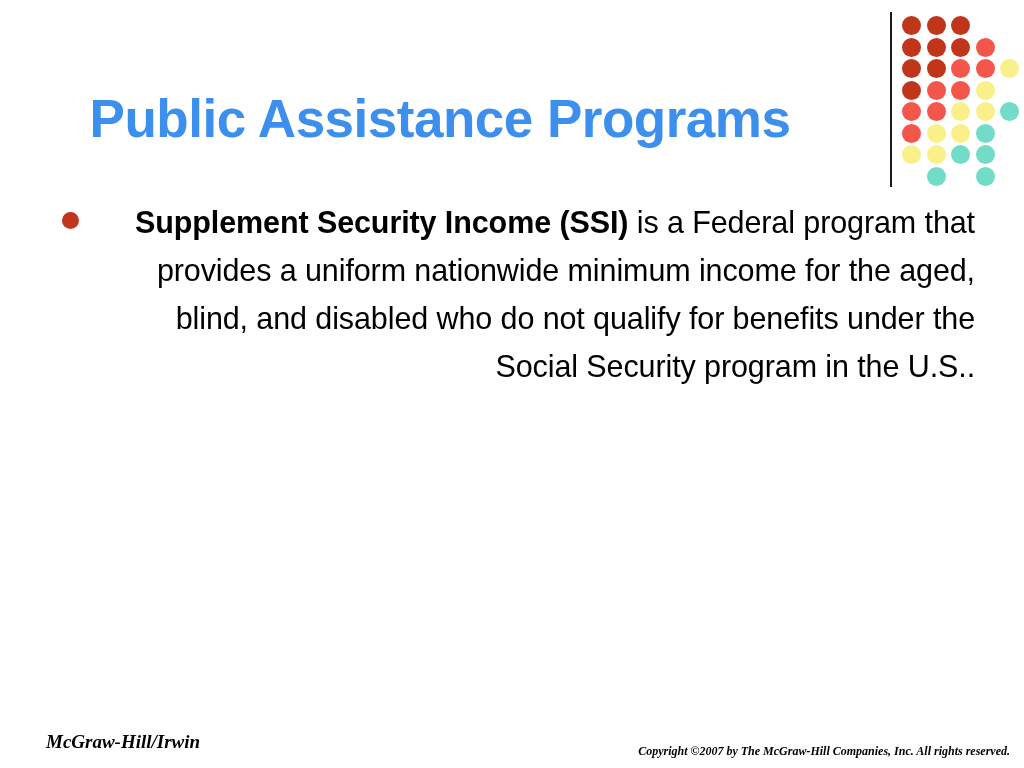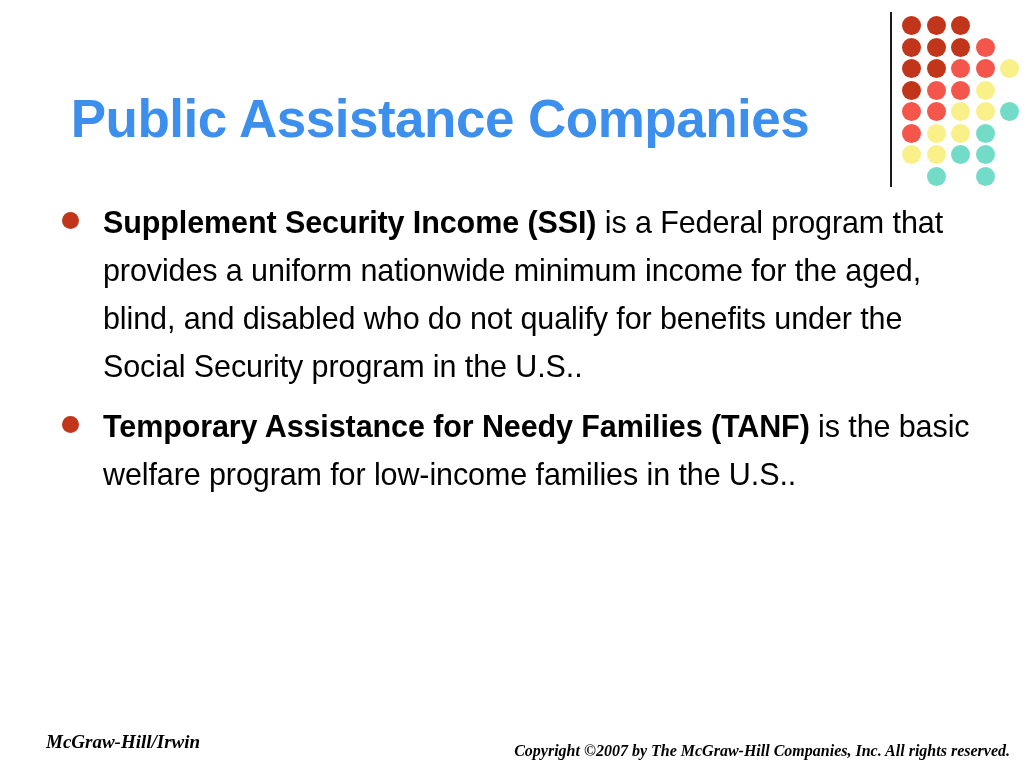--- a/index.html
+++ b/index.html
@@ -59,20 +59,21 @@
   #slide-body {
     position: absolute;
     left: 55px;
     top: 198px;
     width: 920px;
   }
   .bullet-row {
     position: relative;
     padding-left: 48px;
     margin-bottom: 12px;
+    text-align: right;
   }
   .bullet-marker {
     position: absolute;
     left: 7px;
     top: 14px;
     width: 17px;
     height: 17px;
     border-radius: 50%;
     background: #c1351a;
   }
@@ -102,21 +103,21 @@
     margin-left: 24px;
   }
   #footer-copyright {
     position: absolute;
     right: 14px;
     top: 741px;
     color: #000000;
     font-family: "Liberation Serif", serif;
     font-weight: bold;
     font-style: italic;
-    font-size: 16px;
+    font-size: 12px;
     line-height: 20px;
     white-space: nowrap;
   }
 </style>
 </head>
 <body style="background: rgb(255, 255, 255);">
 
 <div id="deco-dots">
   <div id="deco-divider" style="background: rgb(26, 26, 26);"></div>
 <div class="deco-dot" style="left: 28px; top: 16px; background: rgb(193, 53, 26);"></div>
@@ -145,31 +146,27 @@
     <div class="deco-dot" style="left: 77px; top: 123.5px; background: rgb(250, 240, 138);"></div>
     <div class="deco-dot" style="left: 101.5px; top: 123.5px; background: rgb(114, 220, 200);"></div>
     <div class="deco-dot" style="left: 28px; top: 145px; background: rgb(250, 240, 138);"></div>
     <div class="deco-dot" style="left: 52.5px; top: 145px; background: rgb(250, 240, 138);"></div>
     <div class="deco-dot" style="left: 77px; top: 145px; background: rgb(114, 220, 200);"></div>
     <div class="deco-dot" style="left: 101.5px; top: 145px; background: rgb(114, 220, 200);"></div>
     <div class="deco-dot" style="left: 52.5px; top: 166.5px; background: rgb(114, 220, 200);"></div>
     <div class="deco-dot" style="left: 101.5px; top: 166.5px; background: rgb(114, 220, 200);"></div>
   </div>
 
-<div id="slide-title" style="color: rgb(61, 143, 238);">Public Assistance Companies</div>
+<div id="slide-title" style="color: rgb(61, 143, 238);">Public Assistance Programs</div>
 
 <div id="slide-body">
 
   <div class="bullet-row">
     <span class="bullet-marker" style="background: rgb(193, 53, 26);"></span>
     <div class="bullet-text"><span class="lead">Supplement Security Income (SSI)</span><span class="rest"> is a Federal program that provides a uniform nationwide minimum income for the aged, blind, and disabled who do not qualify for benefits under the Social Security program in the U.S..</span></div>
   </div>
 
-  <div class="bullet-row">
-    <span class="bullet-marker" style="background: rgb(193, 53, 26);"></span>
-    <div class="bullet-text"><span class="lead">Temporary Assistance for Needy Families (TANF)</span><span class="rest"> is the basic welfare program for low-income families in the U.S..</span></div>
-  </div>
 
 </div>
 
 <div id="footer-brand">McGraw-Hill/Irwin</div>
 
 <div id="footer-copyright">Copyright ©2007 by The McGraw-Hill Companies, Inc. All rights reserved.</div>
 
 </body></html>

